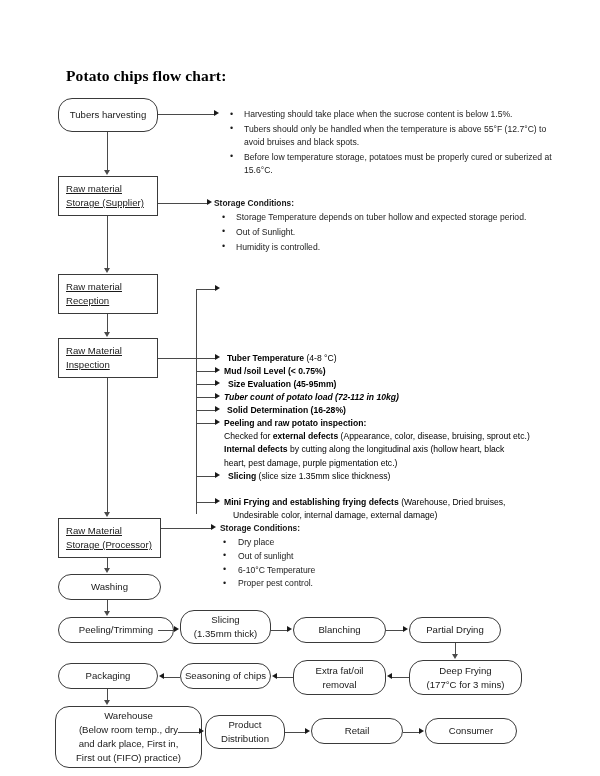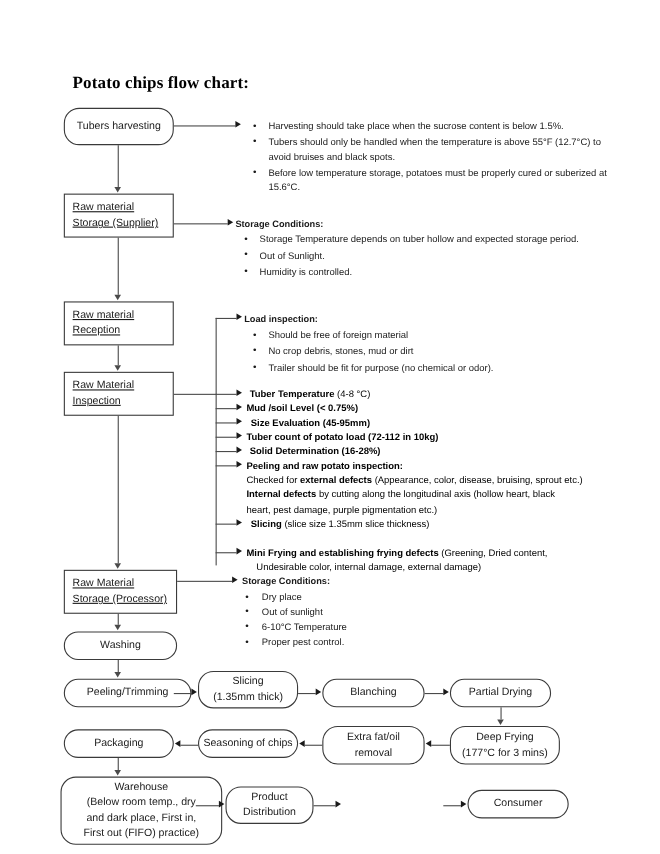--- a/index.html
+++ b/index.html
@@ -150,21 +150,21 @@
   </div>
 
   <div class="box center" style="left:293px; top:617px; width:93px; height:26px;">
     <span>Blanching</span>
   </div>
 
   <div class="box center" style="left:409px; top:617px; width:92px; height:26px;">
     <span>Partial Drying</span>
   </div>
 
-  <div class="box center" style="left:409px; top:660px; width:100px; height:35px;">
+  <div class="box center" style="left:409px; top:660px; width:113px; height:35px;">
     <span>Deep Frying</span>
     <span>(177°C for 3 mins)</span>
   </div>
 
   <div class="box center" style="left:293px; top:660px; width:93px; height:35px;">
     <span>Extra fat/oil</span>
     <span>removal</span>
   </div>
 
   <div class="box center" style="left:180px; top:663px; width:91px; height:26px;">
@@ -180,20 +180,23 @@
     <span>(Below room temp., dry</span>
     <span>and dark place, First in,</span>
     <span>First out (FIFO) practice)</span>
   </div>
 
   <div class="box center" style="left:205px; top:715px; width:80px; height:34px;">
     <span>Product</span>
     <span>Distribution</span>
   </div>
 
+  <div class="box center" style="left:311px; top:718px; width:92px; height:26px;">
+    <span>Retail</span>
+  </div>
 
   <div class="box center" style="left:425px; top:718px; width:92px; height:26px;">
     <span>Consumer</span>
   </div>
 
   <div class="vline dark" style="left:107px; top:132px; height:38px;"></div>
   <div class="arrow-down" style="left:103.6px; top:170px;"></div>
 
   <div class="vline dark" style="left:107px; top:216px; height:52px;"></div>
   <div class="arrow-down" style="left:103.6px; top:268px;"></div>
@@ -293,39 +296,31 @@
 
   <div class="note" style="left:214px; top:197px; width:330px;">
     <div class="hd">Storage Conditions:</div>
     <ul class="bullets">
       <li>Storage Temperature depends on tuber hollow and expected storage period.</li>
       <li>Out of Sunlight.</li>
       <li>Humidity is controlled.</li>
     </ul>
   </div>
 
-  <div class="note" style="left:222px; top:284px; width:330px;">
-    <div class="hd">Load inspection:</div>
-    <ul class="bullets">
-      <li>Should be free of foreign material</li>
-      <li>No crop debris, stones, mud or dirt</li>
-      <li>Trailer should be fit for purpose (no chemical or odor).</li>
-    </ul>
-  </div>
 
   <div class="param" style="left:227px; top:352px;">
     <b>Tuber Temperature</b><span> </span><span class="val">(4-8 °C)</span>
   </div>
   <div class="param" style="left:224px; top:365px;">
     <b>Mud /soil Level</b><span> </span><b>(&lt; 0.75%)</b>
   </div>
   <div class="param" style="left:228px; top:378px;">
     <b>Size Evaluation</b><span> </span><b>(45-95mm)</b>
   </div>
-  <div class="param" style="left:224px; top:391px;">
+  <div class="param" style="left:224px; top:391px;font-style:italic;">
     <b>Tuber count of potato load</b><span> </span><b>(72-112 in 10kg)</b>
   </div>
   <div class="param" style="left:227px; top:404px;">
     <b>Solid Determination</b><span> </span><b>(16-28%)</b>
   </div>
 
   <div class="multi" style="left:224px; top:417px; width:345px;">
     <div><b>Peeling and raw potato inspection:</b></div>
     <div>
       <span>Checked for </span><b>external defects</b><span> (Appearance, color, disease, bruising, sprout etc.)</span>
@@ -335,21 +330,21 @@
     </div>
     <div>heart, pest damage, purple pigmentation etc.)</div>
   </div>
 
   <div class="param" style="left:228px; top:470px;">
     <b>Slicing</b><span> </span><span class="val">(slice size 1.35mm slice thickness)</span>
   </div>
 
   <div class="multi" style="left:224px; top:496px; width:350px;">
     <div>
-      <b>Mini Frying and establishing frying defects</b><span> (Greening, Dried content,</span>
+      <b>Mini Frying and establishing frying defects</b><span> (Warehouse, Dried bruises,</span>
     </div>
     <div style="padding-left:9px;">Undesirable color, internal damage, external damage)</div>
   </div>
 
   <div class="note" style="left:220px; top:522px; width:320px;">
     <div class="hd">Storage Conditions:</div>
     <ul class="bullets tight">
       <li>Dry place</li>
       <li>Out of sunlight</li>
       <li>6-10°C Temperature</li>

